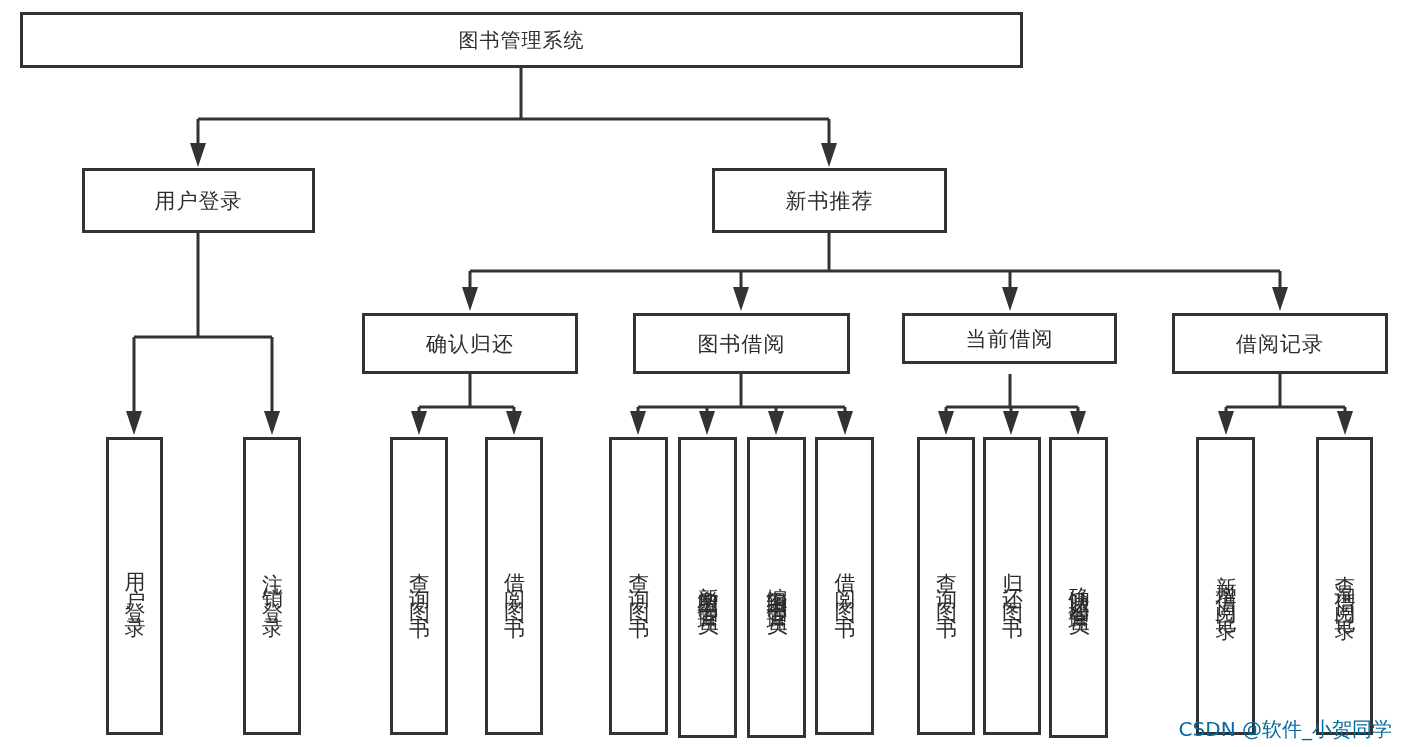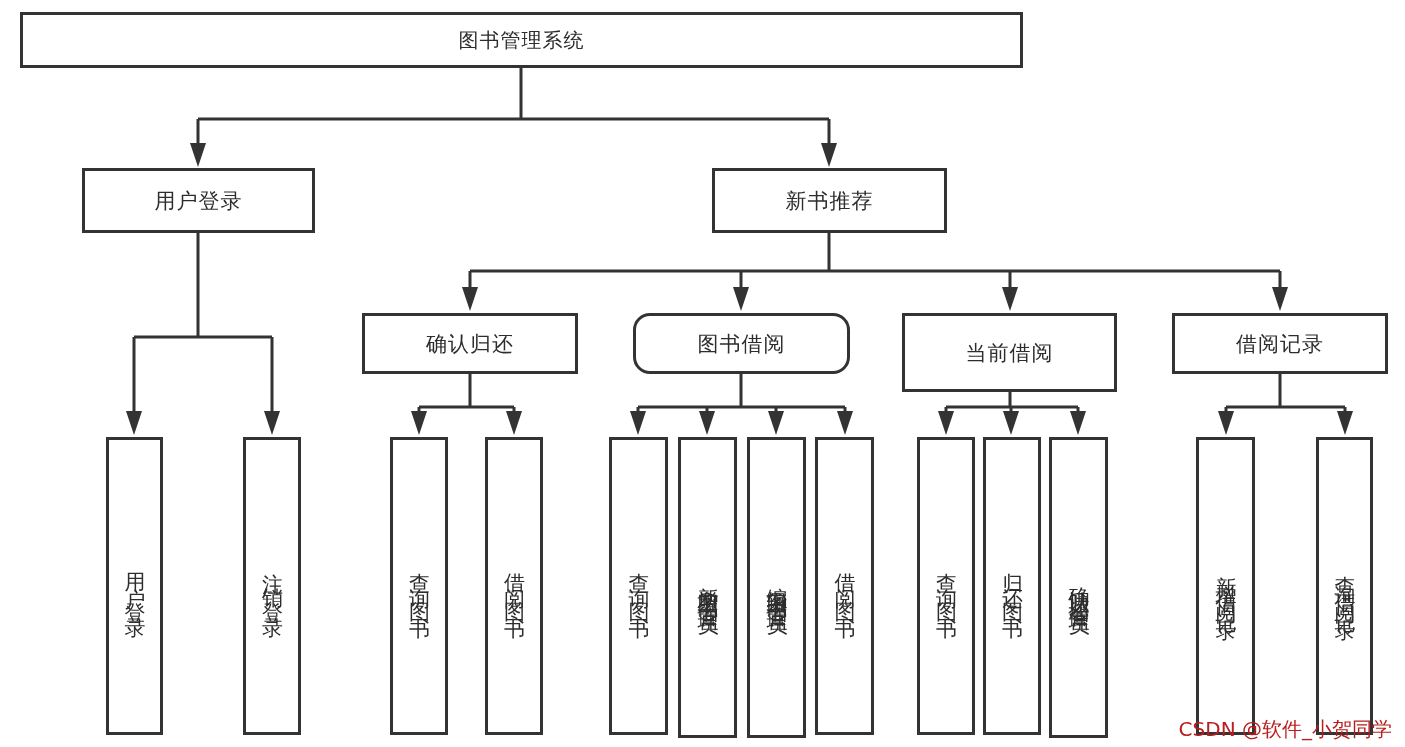--- a/index.html
+++ b/index.html
@@ -36,21 +36,21 @@
     font-size: 21px;
     line-height: 1;
   }
   .leaf-4 .vtext { letter-spacing: 15px; }
   .leaf-6 .vtext { letter-spacing: 9px; }
   .leaf-9 .vtext { letter-spacing: 4px; font-size: 19px; }
   .watermark {
     position: absolute;
     right: 13px;
     bottom: 4px;
-    color: #b91c1c;
+    color: #0369a1;
     font-size: 20px;
     z-index: 5;
     white-space: nowrap;
   }
 </style>
 </head>
 <body>
 
 <div class="canvas">
 
@@ -94,24 +94,24 @@
   <div class="node h" style="left:82px; top:168px; width:233px; height:65px;">
     <span>用户登录</span>
   </div>
   <div class="node h" style="left:712px; top:168px; width:235px; height:65px;">
     <span>新书推荐</span>
   </div>
 
   <div class="node h" style="left:362px; top:313px; width:216px; height:61px;">
     <span>确认归还</span>
   </div>
-  <div class="node h" style="left:633px; top:313px; width:217px; height:61px;border-radius:17px;">
+  <div class="node h" style="left:633px; top:313px; width:217px; height:61px;">
     <span>图书借阅</span>
   </div>
-  <div class="node h" style="left:902px; top:313px; width:215px; height:79px;">
+  <div class="node h" style="left:902px; top:313px; width:215px; height:51px;">
     <span>当前借阅</span>
   </div>
   <div class="node h" style="left:1172px; top:313px; width:216px; height:61px;text-align:right;">
     <span>借阅记录</span>
   </div>
 
   <div class="node v leaf-4" style="left:106px; top:437px; width:57px; height:298px;">
     <span class="vtext">用户登录</span>
   </div>
   <div class="node v leaf-4" style="left:243px; top:437px; width:58px; height:298px;">

